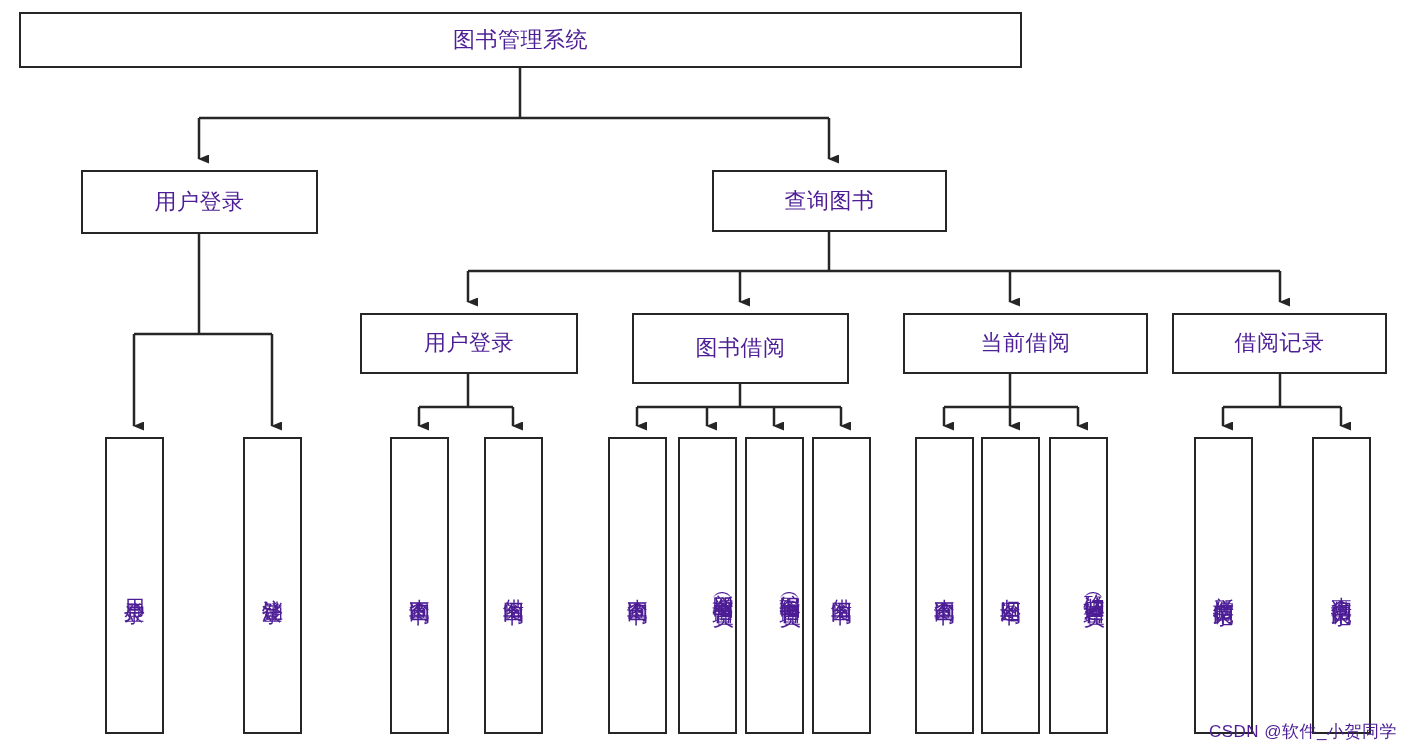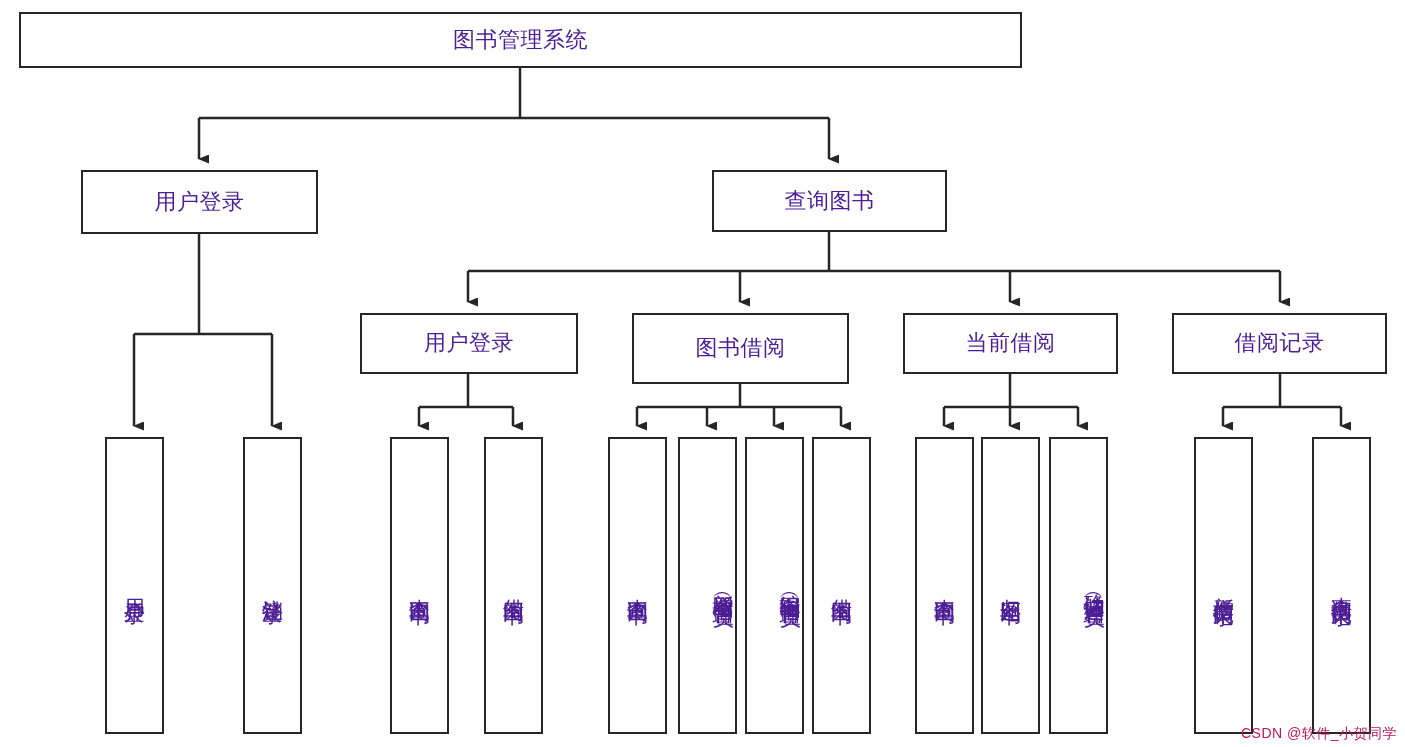--- a/index.html
+++ b/index.html
@@ -55,22 +55,22 @@
     justify-content: center;
     white-space: nowrap;
   }
   .node.v-node.v-center {
     align-items: center;
   }
   .watermark {
     position: absolute;
     right: 8px;
     bottom: 4px;
-    font-size: 14px;
-    color: #be185d;
+    font-size: 17px;
+    color: #4c1d95;
     letter-spacing: 0.5px;
     white-space: nowrap;
     z-index: 3;
   }
 </style>
 </head>
 <body>
 
 <div id="canvas">
 
@@ -126,21 +126,21 @@
       </div>
       <div class="node h-node" style="left: 712px; top: 170px; width: 235px; height: 62px;">
         <span>查询图书</span>
       </div>
       <div class="node h-node" style="left: 360px; top: 313px; width: 218px; height: 61px;">
         <span>用户登录</span>
       </div>
       <div class="node h-node" style="left: 632px; top: 313px; width: 217px; height: 71px;">
         <span>图书借阅</span>
       </div>
-      <div class="node h-node" style="left: 903px; top: 313px; width: 215px; height: 61px;">
+      <div class="node h-node" style="left: 903px; top: 313px; width: 245px; height: 61px;">
         <span>当前借阅</span>
       </div>
       <div class="node h-node" style="left: 1172px; top: 313px; width: 215px; height: 61px;">
         <span>借阅记录</span>
       </div>
       <div class="node v-node v-center" style="left: 105px; top: 437px; width: 59px; height: 297px;">
         <span>用户登录</span>
       </div>
       <div class="node v-node v-center" style="left: 243px; top: 437px; width: 59px; height: 297px;">
         <span>注销登录</span>

